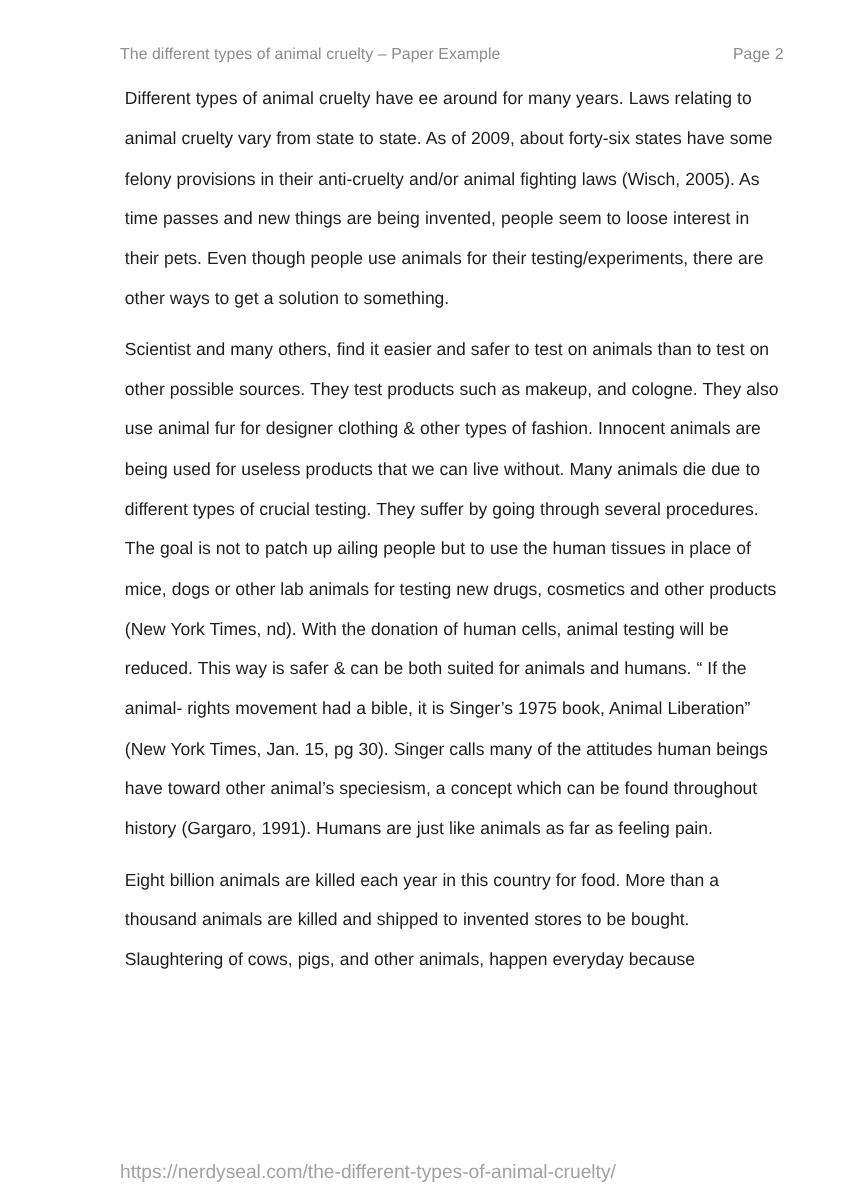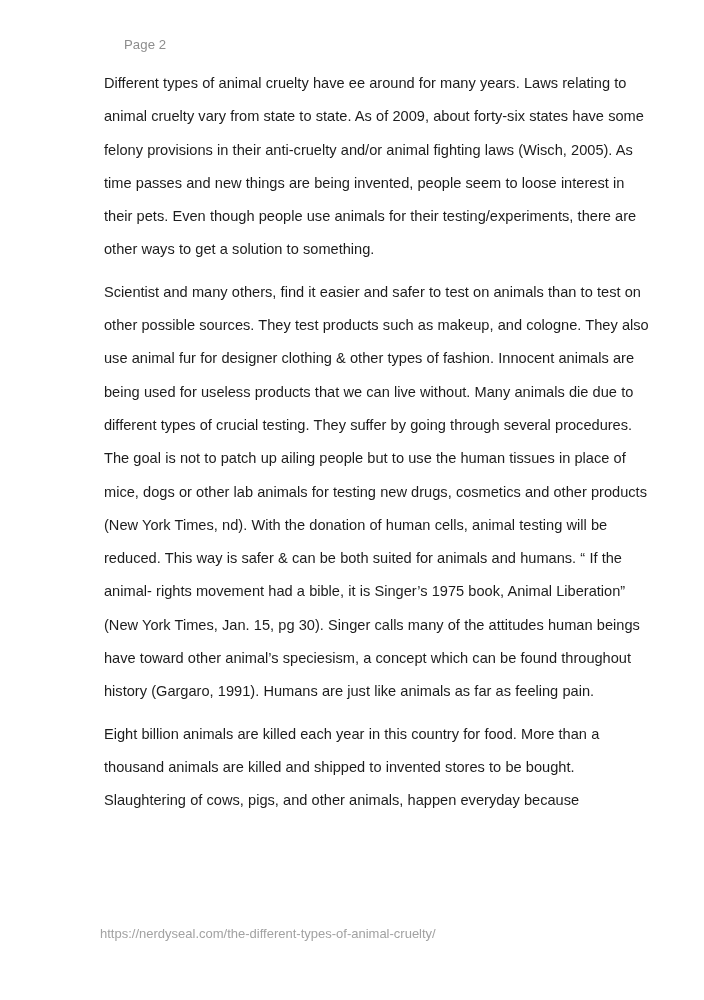--- a/index.html
+++ b/index.html
@@ -62,35 +62,36 @@
     word-spacing: 0.01em;
   }
   .body-copy p:last-child {
     margin-bottom: 0;
   }
 
   
   .source-link {
     position: absolute;
     left: 100px;
-    top: 924px;
+    top: 968px;
     width: 553px;
-    font-size: 13px;
+    font-size: 16px;
     line-height: 19px;
     color: #a2a2a2;
     text-decoration: none;
     white-space: nowrap;
   }
 </style>
 </head>
 <body>
 
 <div class="page">
 
   <div class="running-head">
+    <span class="rh-title">The different types of animal cruelty – Paper Example</span>
     <span class="rh-page">Page 2</span>
   </div>
 
   <div class="body-copy">
     <p>Different types of animal cruelty have ee around for many years. Laws relating to animal cruelty vary from state to state. As of 2009, about forty-six states have some felony provisions in their anti-cruelty and/or animal fighting laws (Wisch, 2005). As time passes and new things are being invented, people seem to loose interest in their pets. Even though people use animals for their testing/experiments, there are other ways to get a solution to something.</p>
     <p>Scientist and many others, find it easier and safer to test on animals than to test on other possible sources. They test products such as makeup, and cologne. They also use animal fur for designer clothing &amp; other types of fashion. Innocent animals are being used for useless products that we can live without. Many animals die due to different types of crucial testing. They suffer by going through several procedures. The goal is not to patch up ailing people but to use the human tissues in place of mice, dogs or other lab animals for testing new drugs, cosmetics and other products (New York Times, nd). With the donation of human cells, animal testing will be reduced. This way is safer &amp; can be both suited for animals and humans. “ If the animal- rights movement had a bible, it is Singer’s 1975 book, Animal Liberation” (New York Times, Jan. 15, pg 30). Singer calls many of the attitudes human beings have toward other animal’s speciesism, a concept which can be found throughout history (Gargaro, 1991). Humans are just like animals as far as feeling pain.</p>
     <p>Eight billion animals are killed each year in this country for food. More than a thousand animals are killed and shipped to invented stores to be bought. Slaughtering of cows, pigs, and other animals, happen everyday because</p>
   </div>
 
   <a class="source-link" href="#">https://nerdyseal.com/the-different-types-of-animal-cruelty/</a>

